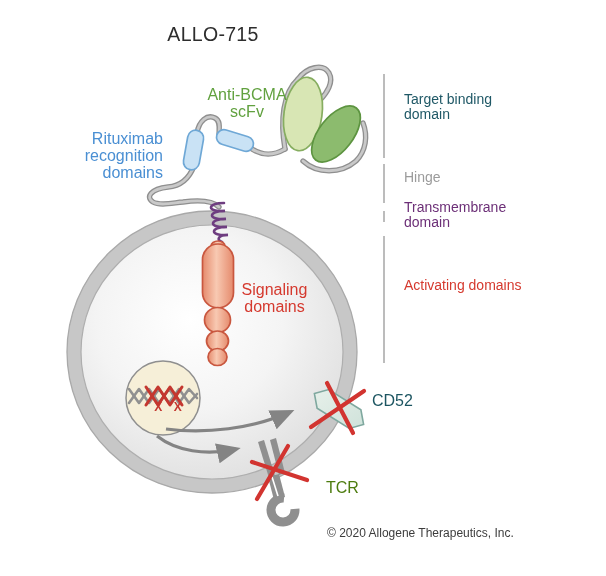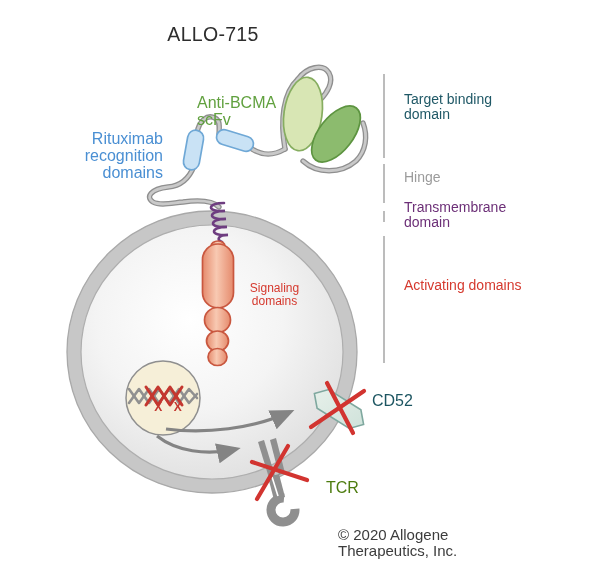--- a/index.html
+++ b/index.html
@@ -3,32 +3,32 @@
 <meta charset="utf-8">
 <style>
   html,body{margin:0;padding:0;background:#ffffff;}
   .stage{
     position:relative;width:541px;height:576px;background:#ffffff;
     font-family:"Liberation Sans", sans-serif;overflow:hidden;
   }
   .stage svg{position:absolute;left:0;top:0;}
   .lbl{position:absolute;line-height:1.05;}
   .title{left:140px;top:24px;width:146px;text-align:center;font-size:19.5px;color:#2d2d2d;letter-spacing:.3px;}
-  .anti-bcma{left:197px;top:87px;width:100px;text-align:left;font-size:16px;color:#61a13f;margin-top:8px;}
+  .anti-bcma{left:197px;top:87px;width:100px;text-align:center;font-size:16px;color:#61a13f;}
   .rituximab{left:51px;top:131px;width:112px;text-align:right;font-size:16px;color:#4a8fd3;}
-  .signaling{left:227px;top:282px;width:95px;text-align:center;font-size:12px;color:#d5392e;}
+  .signaling{left:227px;top:282px;width:95px;text-align:center;font-size:16px;color:#d5392e;}
   .side{left:404px;width:136px;font-size:14px;line-height:1.04;}
   .side.target{top:92px;color:#1f5866;}
   .side.hinge{top:170px;color:#9b9b9b;}
   .side.tm{top:200px;color:#6c2f77;}
   .side.act{top:278px;color:#d5392e;}
   .cd52{left:372px;top:393px;font-size:16px;color:#1c5561;text-align:right;}
   .tcr{left:326px;top:480px;font-size:16px;color:#4d7c0f;}
   .marks{left:146px;top:401px;width:44px;text-align:center;font-size:12px;font-weight:bold;color:#c4372f;word-spacing:8px;}
-  .copyright{left:338px;top:527px;font-size:15px;color:#3c3c3c;}
+  .copyright{left:327px;top:527px;font-size:12px;color:#3c3c3c;}
 </style>
 </head>
 <body>
 
 <div class="stage">
 
 <svg width="606" height="576" viewBox="0 0 606 576">
   <defs>
     <radialGradient id="cellFill" cx="42%" cy="38%" r="75%">
       <stop offset="0%" stop-color="#ffffff"></stop>

